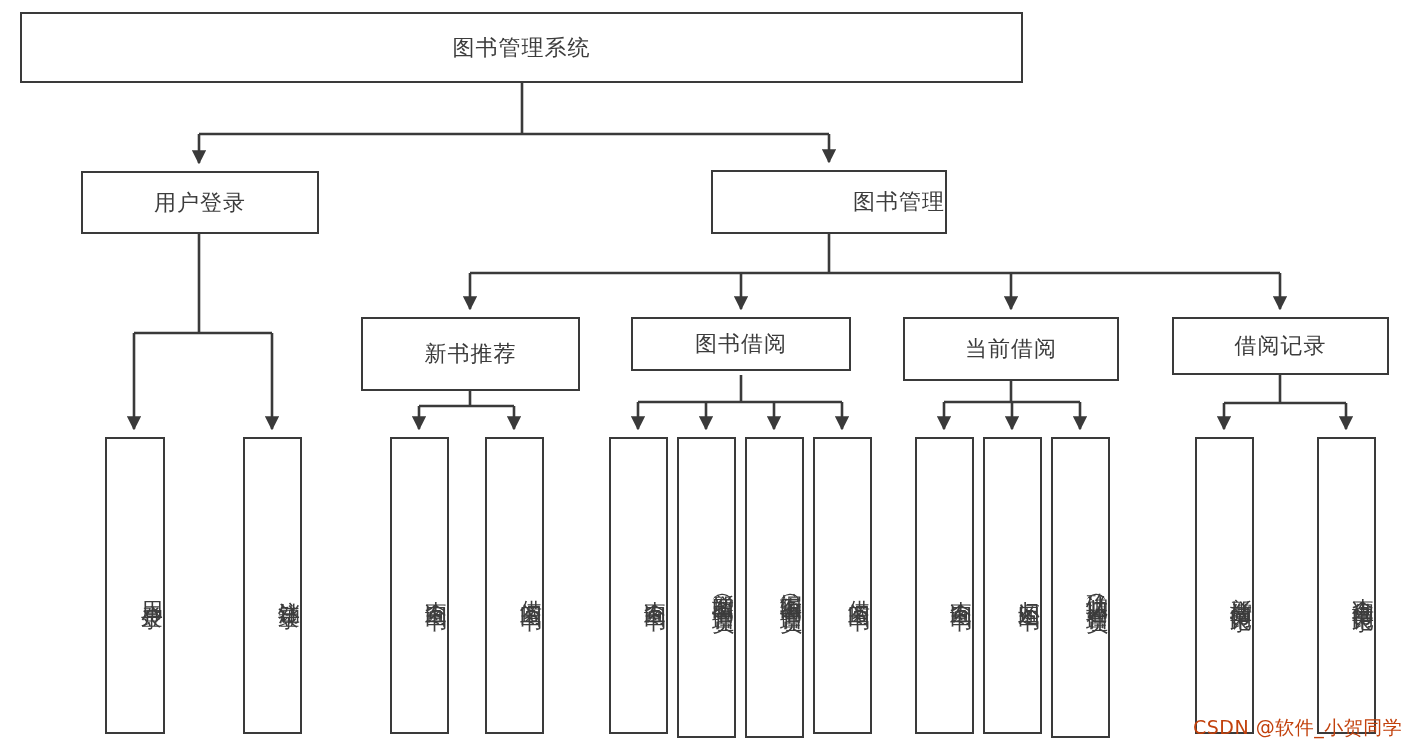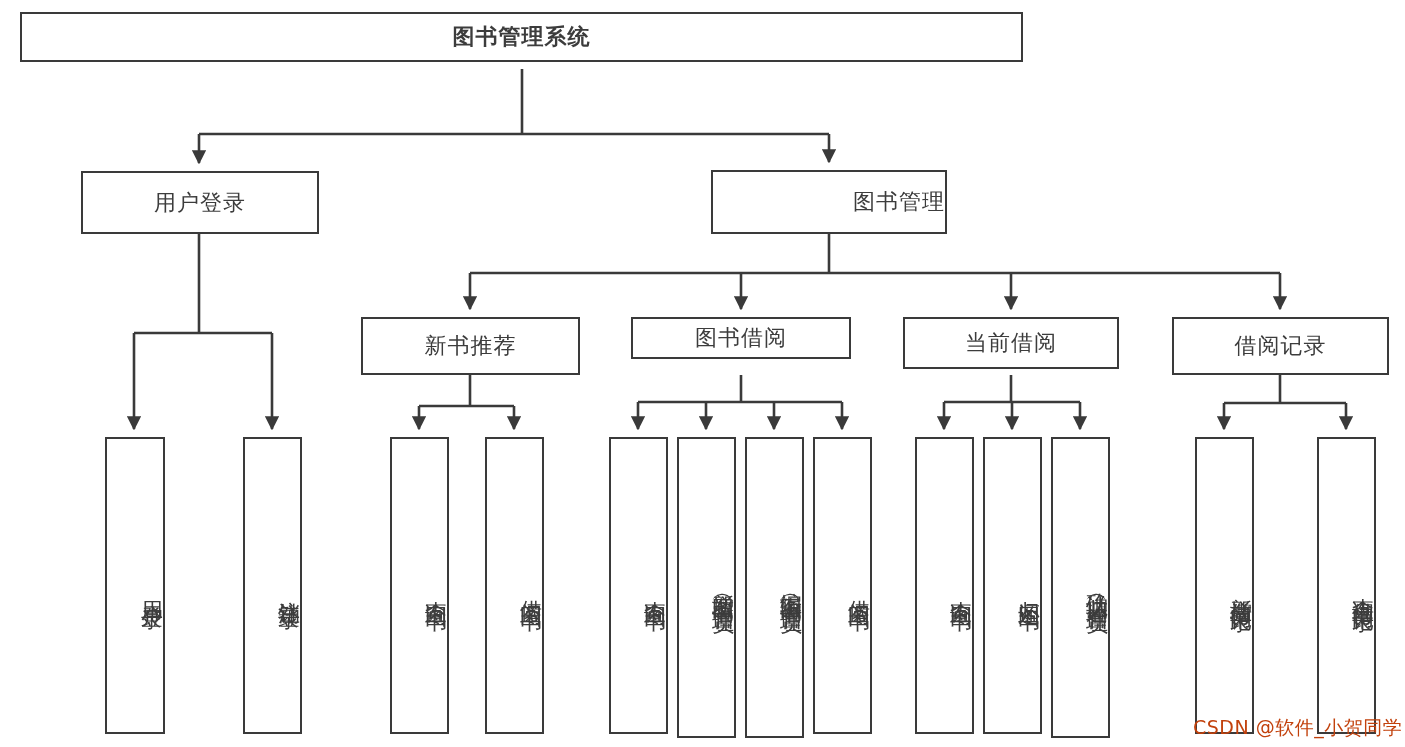--- a/index.html
+++ b/index.html
@@ -109,38 +109,38 @@
       <path d="M 1012 402 L 1012 429" marker-end="url(#arrow)"></path>
       <path d="M 1080 402 L 1080 429" marker-end="url(#arrow)"></path>
 
       <path d="M 1280 375 L 1280 403"></path>
       <path d="M 1224 403 L 1346 403"></path>
       <path d="M 1224 403 L 1224 429" marker-end="url(#arrow)"></path>
       <path d="M 1346 403 L 1346 429" marker-end="url(#arrow)"></path>
     </g>
   </svg>
 
-  <div class="node node-h" style="left:20px; top:12px; width:1003px; height:50px;font-weight:bold;">
+  <div class="node node-h" style="left:20px; top:12px; width:1003px; height:71px;">
     <span>图书管理系统</span>
   </div>
 
   <div class="node node-h" style="left:81px; top:171px; width:238px; height:63px;">
     <span>用户登录</span>
   </div>
   <div class="node node-h" style="left:711px; top:170px; width:236px; height:64px;justify-content:flex-end;">
     <span>图书管理</span>
   </div>
 
-  <div class="node node-h" style="left:361px; top:317px; width:219px; height:58px;">
+  <div class="node node-h" style="left:361px; top:317px; width:219px; height:74px;">
     <span>新书推荐</span>
   </div>
-  <div class="node node-h" style="left:631px; top:317px; width:220px; height:42px;">
+  <div class="node node-h" style="left:631px; top:317px; width:220px; height:54px;">
     <span>图书借阅</span>
   </div>
-  <div class="node node-h" style="left:903px; top:317px; width:216px; height:52px;">
+  <div class="node node-h" style="left:903px; top:317px; width:216px; height:64px;">
     <span>当前借阅</span>
   </div>
   <div class="node node-h" style="left:1172px; top:317px; width:217px; height:58px;text-align:center;">
     <span>借阅记录</span>
   </div>
 
   <div class="node node-v" style="left:105px; top:437px; width:60px; height:297px;">
     <span>用户登录</span>
   </div>
   <div class="node node-v" style="left:243px; top:437px; width:59px; height:297px;">

